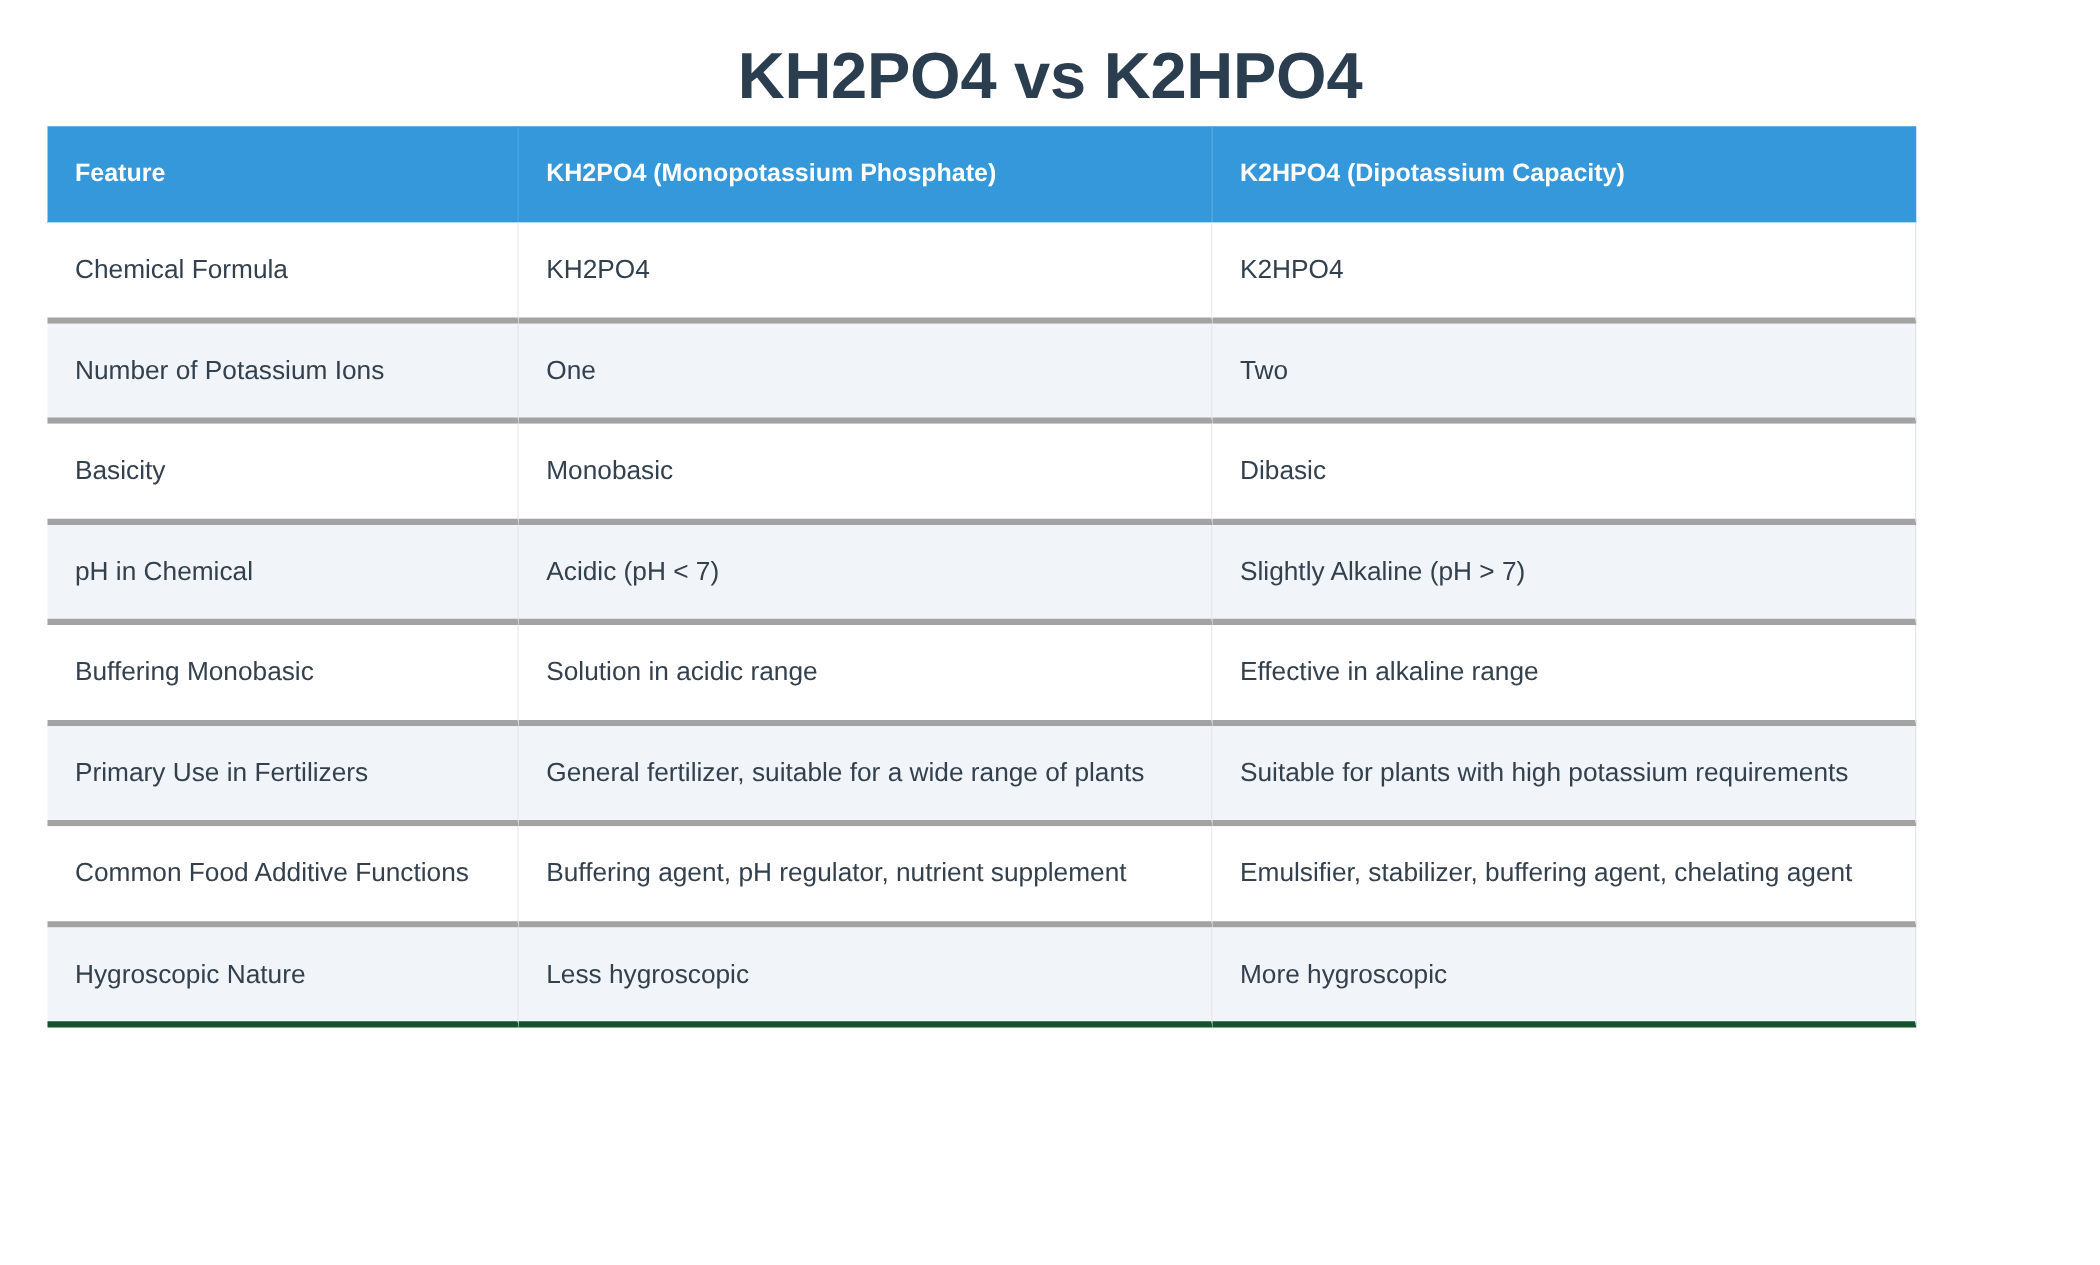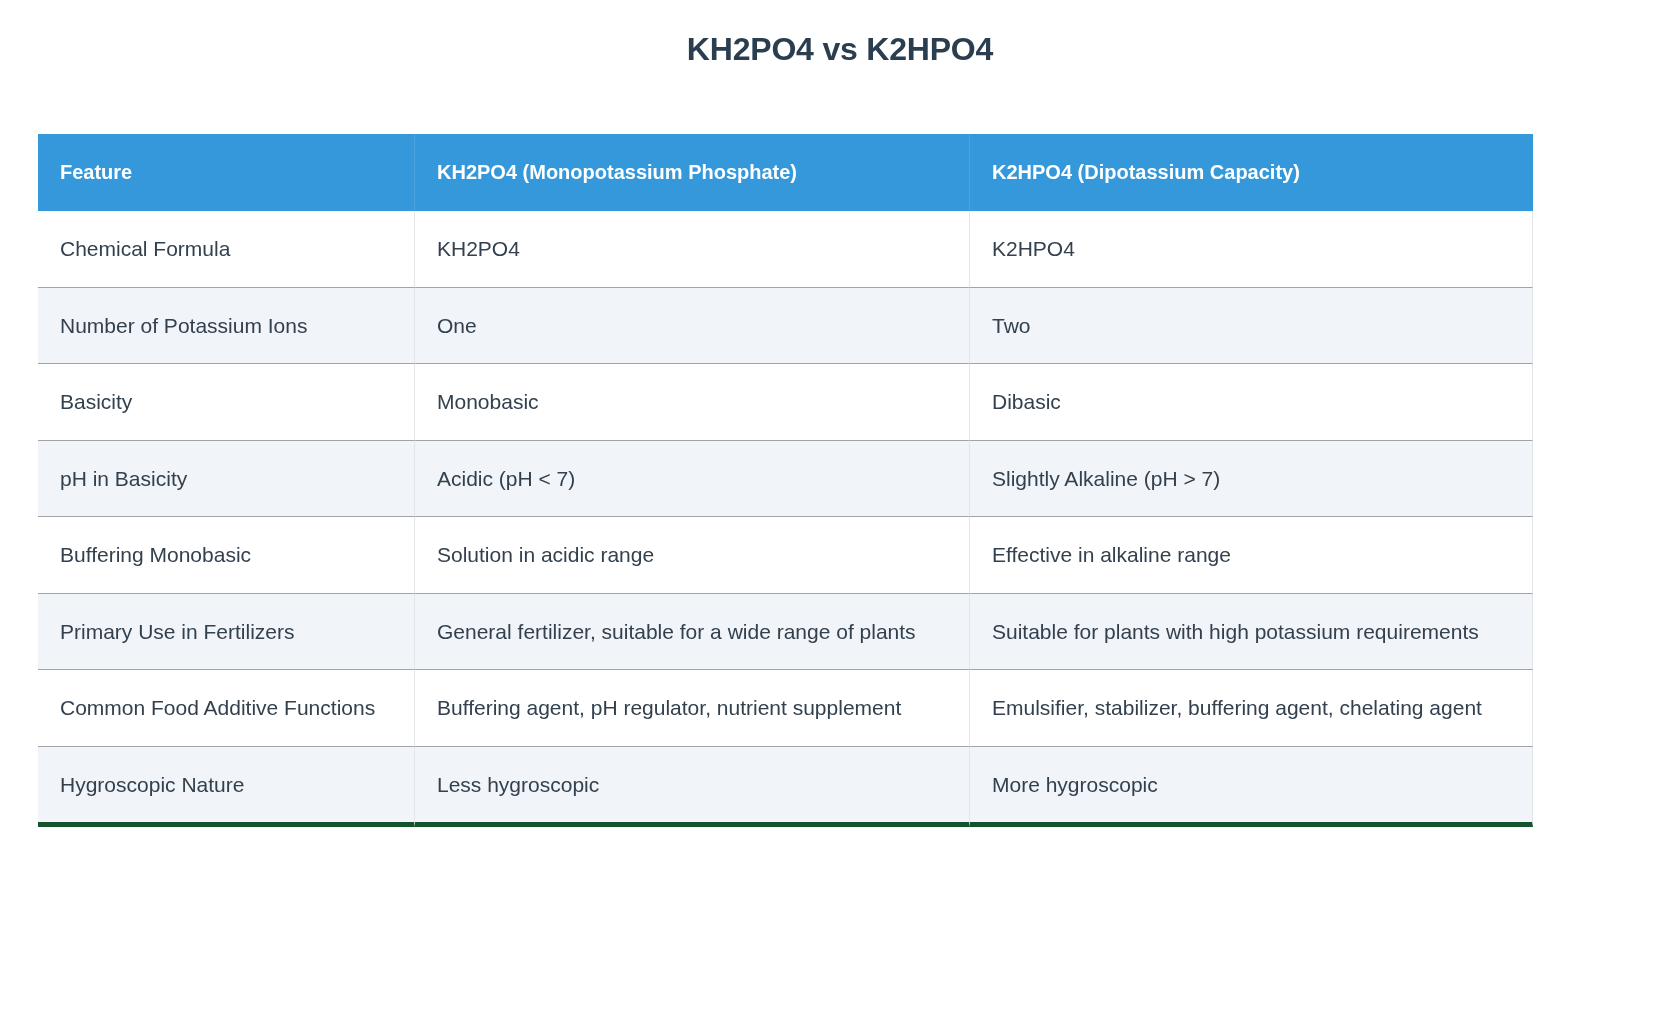--- a/index.html
+++ b/index.html
@@ -16,35 +16,34 @@
   }
   .page {
     width: 1680px;
     height: 1012px;
     position: relative;
     background: #ffffff;
     box-sizing: border-box;
   }
   .page-title {
     text-align: center;
-    font-size: 32px;
+    font-size: 52px;
     font-weight: bold;
     color: #2b3e50;
     letter-spacing: -0.2px;
     padding-top: 30px;
     padding-bottom: 0;
     margin: 0;
     line-height: 1.2;
   }
   .table-wrap {
     position: absolute;
     left: 38px;
     top: 101px;
     width: 1495px;
-    margin-top: 33px;
   }
   table.cmp {
     width: 1495px;
     border-collapse: separate;
     border-spacing: 0;
     table-layout: fixed;
     background: #ffffff;
   }
   table.cmp col.c1 { width: 377px; }
   table.cmp col.c2 { width: 555px; }
@@ -68,21 +67,21 @@
     border-right: none;
   }
 
   table.cmp tbody td {
     font-size: 21px;
     font-weight: normal;
     color: #33414e;
     padding: 22px 22px;
     vertical-align: middle;
     border-right: 1px solid #e3e6e9;
-    border-bottom: 1px solid #a3a3a3;
+    border-bottom: 5px solid #a3a3a3;
     line-height: 1.5;
     box-sizing: border-box;
   }
   table.cmp tbody td:last-child {
     border-right: 1px solid #e3e6e9;
   }
   table.cmp tbody tr:nth-child(odd) td {
     background: #ffffff;
   }
   table.cmp tbody tr:nth-child(even) td {
@@ -123,21 +122,21 @@
             <td>Number of Potassium Ions</td>
             <td>One</td>
             <td>Two</td>
           </tr>
           <tr>
             <td>Basicity</td>
             <td>Monobasic</td>
             <td>Dibasic</td>
           </tr>
           <tr>
-            <td>pH in Basicity</td>
+            <td>pH in Chemical</td>
             <td>Acidic (pH &lt; 7)</td>
             <td>Slightly Alkaline (pH &gt; 7)</td>
           </tr>
           <tr>
             <td>Buffering Monobasic</td>
             <td>Solution in acidic range</td>
             <td>Effective in alkaline range</td>
           </tr>
           <tr>
             <td>Primary Use in Fertilizers</td>

